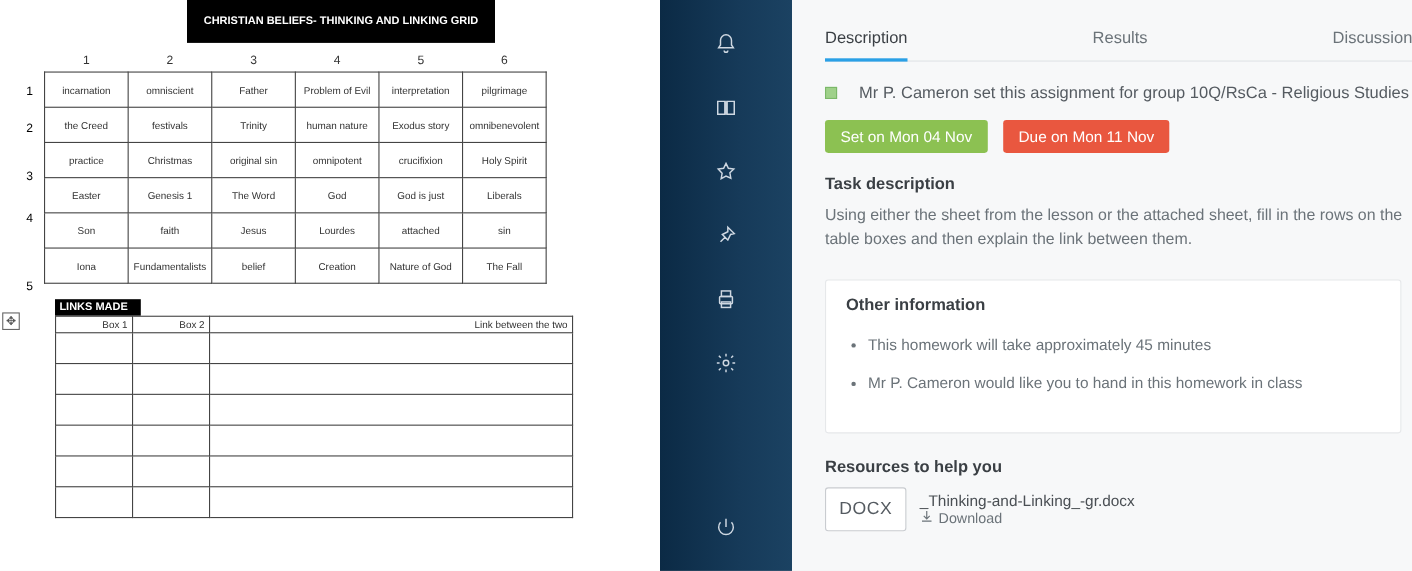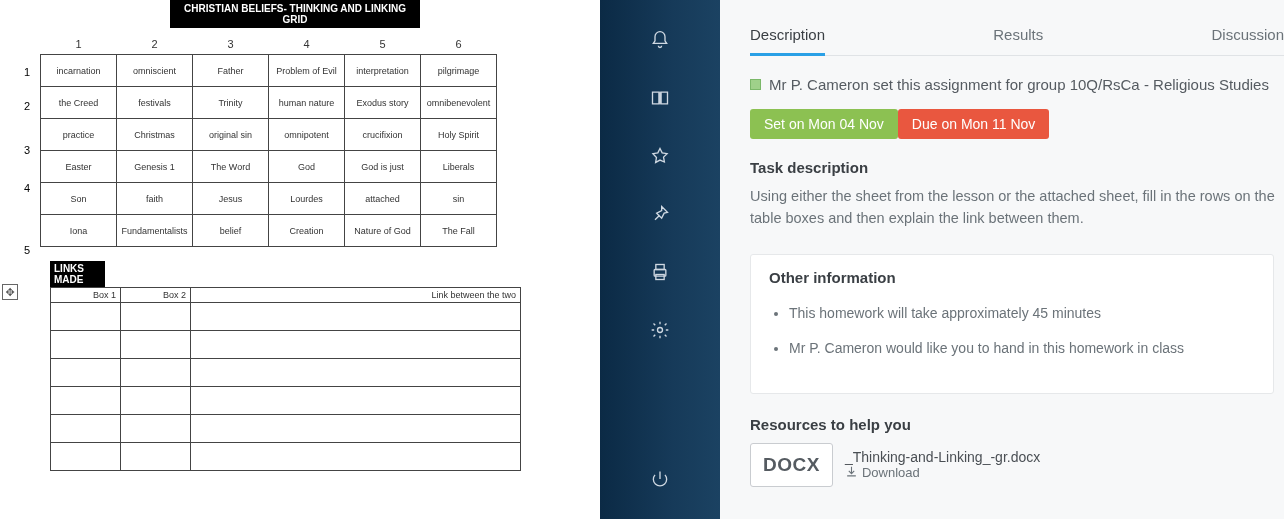--- a/index.html
+++ b/index.html
@@ -19,23 +19,23 @@
     padding: 0 20px 10px 20px;
     position: relative;
     font-size: 10px;
     color: #333;
   }
   .worksheet-title-band {
     background: #000;
     color: #fff;
     font-weight: bold;
     font-size: 10px;
-    padding: 3px 6px;
+    padding: 14px 6px;
     margin: 0 0 6px 150px;
-    width: 250px;
+    width: 280px;
     text-align: center;
   }
   .grid-wrap { position: relative; }
   .grid-table { border-collapse: collapse; margin-left: 20px; }
   .grid-table th.colnum {
     border: none;
     font-weight: normal;
     font-size: 11px;
     padding: 4px 0;
     text-align: center;
@@ -57,21 +57,21 @@
     width: 14px;
     text-align: center;
   }
   .links-title-band {
     background: #000;
     color: #fff;
     font-weight: bold;
     font-size: 10px;
     padding: 2px 4px;
     margin: 14px 0 0 30px;
-    width: 55px;
+    width: 78px;
   }
   .links-table { border-collapse: collapse; margin-left: 30px; }
   .links-table th {
     border: 1px solid #444;
     font-size: 9px;
     font-weight: normal;
     text-align: right;
     padding: 2px 4px;
     background: #fff;
   }
@@ -142,31 +142,31 @@
   .tab.active::after {
     content: "";
     position: absolute;
     left: 0; right: 0; bottom: -1px;
     height: 3px;
     background: #2aa0e6;
   }
   .assign-by {
     display: flex;
     align-items: center;
-    gap: 8px;
+    gap: 20px;
     font-size: 15px;
     color: #555b61;
     margin-bottom: 16px;
   }
   .sq-marker {
     width: 11px; height: 11px;
     background: #9fd18a;
     border: 1px solid #7bb869;
   }
-  .date-badges { display: flex; margin-bottom: 20px; }
+  .date-badges { display: flex; gap: 14px; margin-bottom: 20px; }
   .badge {
     color: #fff;
     border-radius: 3px;
     padding: 7px 14px;
     font-size: 14px;
   }
   .badge.set { background: #8cc152; }
   .badge.due { background: #e9573f; }
   .section-title {
     font-weight: 600;
@@ -195,22 +195,22 @@
     display: flex;
     align-items: center;
     gap: 12px;
     margin-top: 8px;
   }
   .docx-chip {
     border: 1px solid #c9ccd0;
     border-radius: 3px;
     background: #fff;
     padding: 10px 12px;
-    font-weight: 700;
-    font-size: 19px;
+    font-weight: 400;
+    font-size: 16px;
     letter-spacing: 0.5px;
     color: #555b61;
   }
   .resource-meta { display: flex; flex-direction: column; }
   .resource-name { font-size: 14px; color: #4a4f54; }
   .resource-dl {
     font-size: 13px; color: #6b7379;
     display: flex; align-items: flex-start; gap: 4px;
     cursor: pointer;
   }

